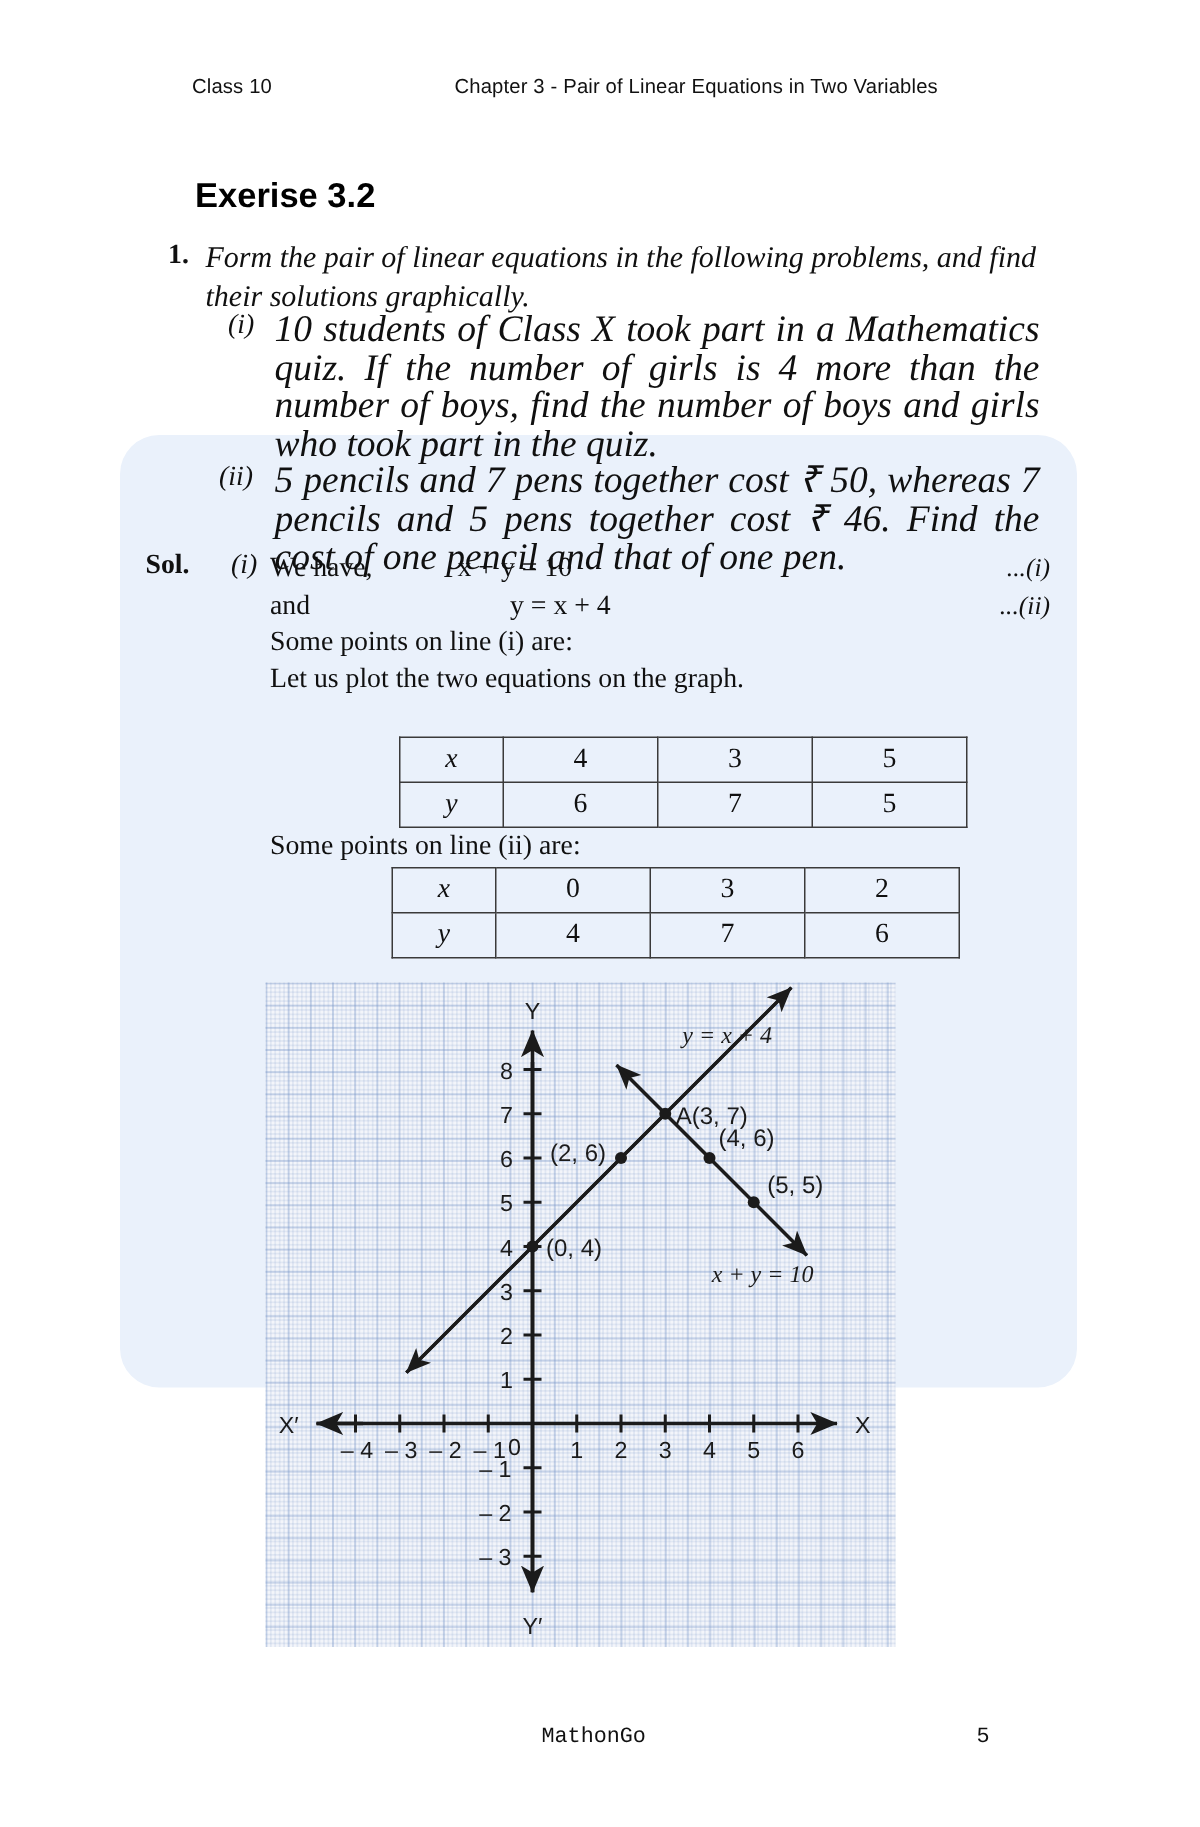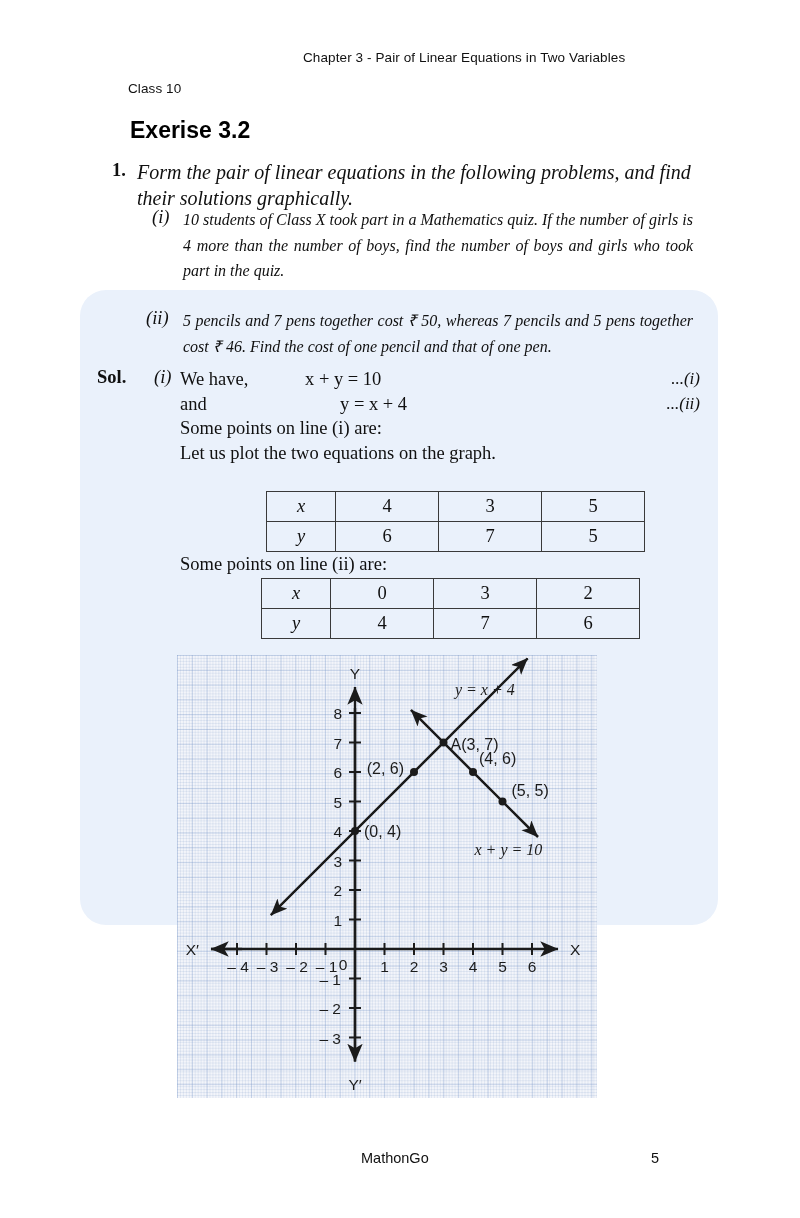--- a/index.html
+++ b/index.html
@@ -7,41 +7,41 @@
     width:800px; height:1218px; position:relative;
     background:#ffffff;
     font-family:"Liberation Serif", serif;
     color:#101010;
     overflow:hidden;
   }
 
   
   .rh { position:absolute; top:50px; font-family:"Liberation Sans", sans-serif;
         font-size:13.5px; color:#111; letter-spacing:.1px; }
-  .rh-left  { left:128px;margin-top:31px; }
+  .rh-left  { left:128px; }
   .rh-right { left:303px; }
 
   
   .panel { position:absolute; left:80px; top:290px; width:638px; height:635px;
            background:#eaf1fb; border-radius:26px; z-index:0; }
 
   .layer { position:absolute; inset:0; z-index:2; }
 
   
   .ex-title { position:absolute; left:96px; top:117px;
               font-family:"Liberation Sans", sans-serif;
               font-weight:bold; font-size:23px; color:#000;margin-left:34px; }
 
   .qnum  { position:absolute; left:112px; top:160px; font-weight:bold;
            font-size:18.5px; font-family:"Liberation Serif", serif; }
   .qbody { position:absolute; left:137px; top:160px; width:556px;
            font-style:italic; font-size:20px; line-height:25.5px; }
 
   .rnum  { position:absolute; font-style:italic; font-size:18.5px; }
-  .rbody { position:absolute; font-style:italic; font-size:16px;
+  .rbody { position:absolute; font-style:italic; font-size:25px;
            line-height:25.5px; }
 
   .solbl { position:absolute; left:97px; top:367px; font-weight:bold;
            font-size:18.5px; }
   .soli  { position:absolute; left:154px; top:367px; font-style:italic;
            font-size:18.5px; }
   .solbody { position:absolute; left:180px; top:367px; font-size:18.5px;
              line-height:24.5px; width:520px; }
 
   .eqrow { position:relative; height:24.5px; }
@@ -63,21 +63,21 @@
            background-image:
              linear-gradient(to right, rgba(120,150,200,.30) 1px, transparent 1px),
              linear-gradient(to bottom, rgba(120,150,200,.30) 1px, transparent 1px),
              linear-gradient(to right, rgba(120,150,200,.15) 1px, transparent 1px),
              linear-gradient(to bottom, rgba(120,150,200,.15) 1px, transparent 1px);
            background-size: 14.8px 14.8px, 14.8px 14.8px, 2.96px 2.96px, 2.96px 2.96px;
   }
   .graph svg { position:absolute; left:0; top:0; }
 
   
-  .ft { position:absolute; top:1150px; font-family:Liberation Sans, sans-serif;
+  .ft { position:absolute; top:1150px; font-family:Liberation Mono, monospace;
         font-size:14.5px; color:#111; }
   .ft-brand { left:361px; }
   .ft-page  { left:651px; }
 </style>
 </head>
 <body>
 
 <div class="panel"></div>
 
 <div class="layer">

